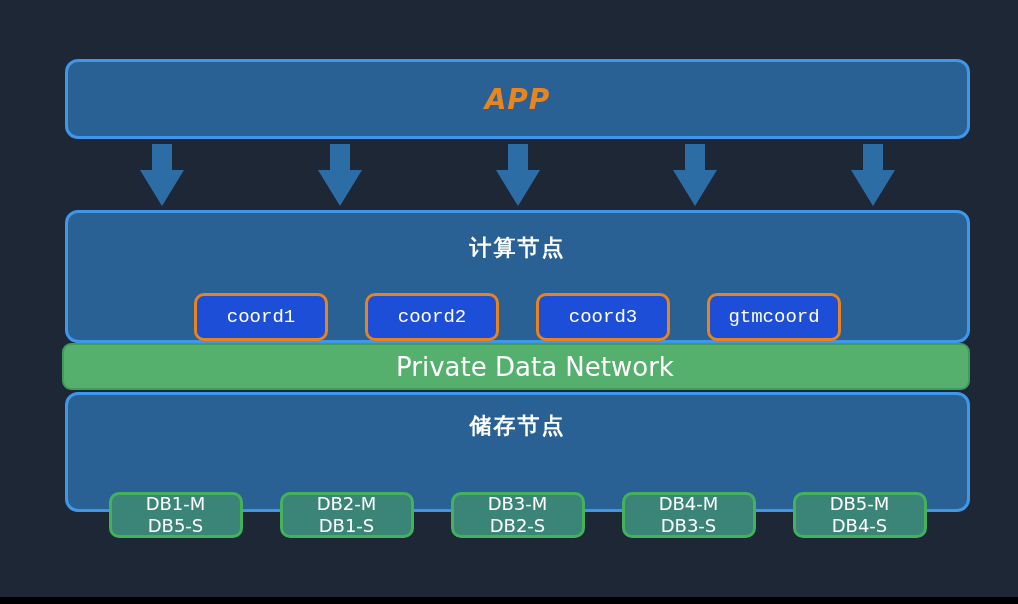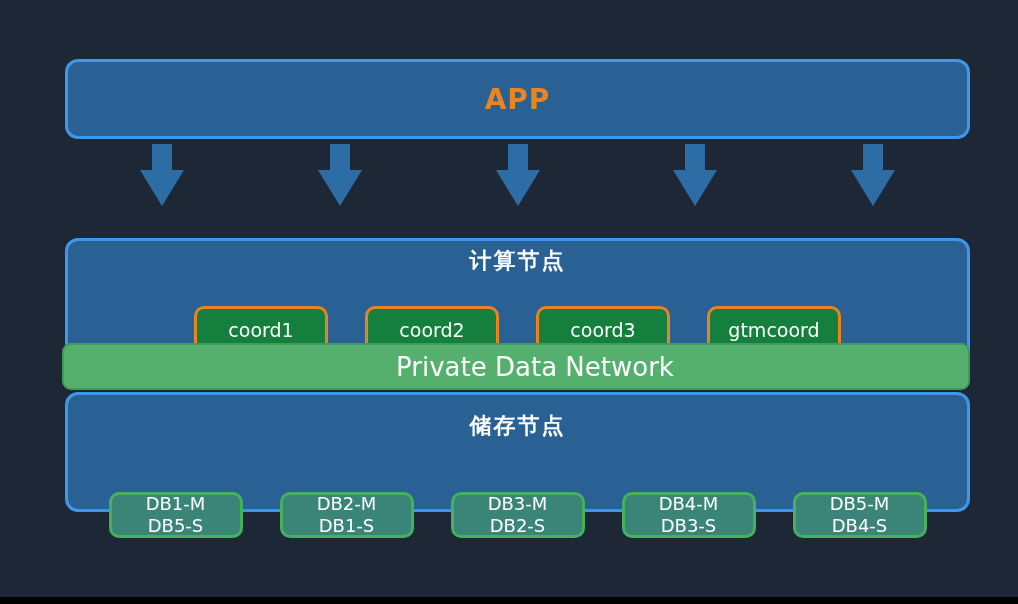--- a/index.html
+++ b/index.html
@@ -30,20 +30,21 @@
     border: 3px solid #3e97e8;
     border-radius: 13px;
     box-sizing: border-box;
   }
   .app-box {
     left: 65px; top: 59px;
     width: 905px; height: 80px;
     display: flex;
     align-items: center;
     justify-content: center;
+    font-style: italic;
   }
   .app-label {
     color: #e8851e;
     font-size: 28px;
     font-weight: 600;
     letter-spacing: 1px;
   }
 
   
   .arrow-row {
@@ -57,49 +58,49 @@
   }
   .arrow-down { display: block; }
 
   
   .compute-box {
     left: 65px; top: 210px;
     width: 905px; height: 133px;
     display: flex;
     flex-direction: column;
     align-items: center;
-    padding-top: 6px;
-    margin-top: 28px;
+    padding-top: 21px;
   }
   .section-heading {
     color: #ffffff;
     font-size: 22px;
     font-weight: bold;
     line-height: 28px;
     letter-spacing: 2px;
   }
   .node-row {
     display: flex;
     justify-content: center;
     gap: 37px;
     width: 100%;
   }
   .compute-box .node-row { margin-top: 31px; }
 
   .coord-node {
     width: 134px; height: 48px;
-    background: #15803d;
+    background: #1d4ed8;
     border: 3px solid #e8831d;
     border-radius: 10px;
     box-sizing: border-box;
     display: flex;
     align-items: center;
     justify-content: center;
     color: #ffffff;
     font-size: 19px;
+    font-family: Liberation Mono, monospace;
   }
 
   
   .network-bar {
     position: absolute;
     left: 62px; top: 343px;
     width: 908px; height: 47px;
     background: #55b06e;
     border: 2px solid #3f9c5c;
     border-radius: 9px;

